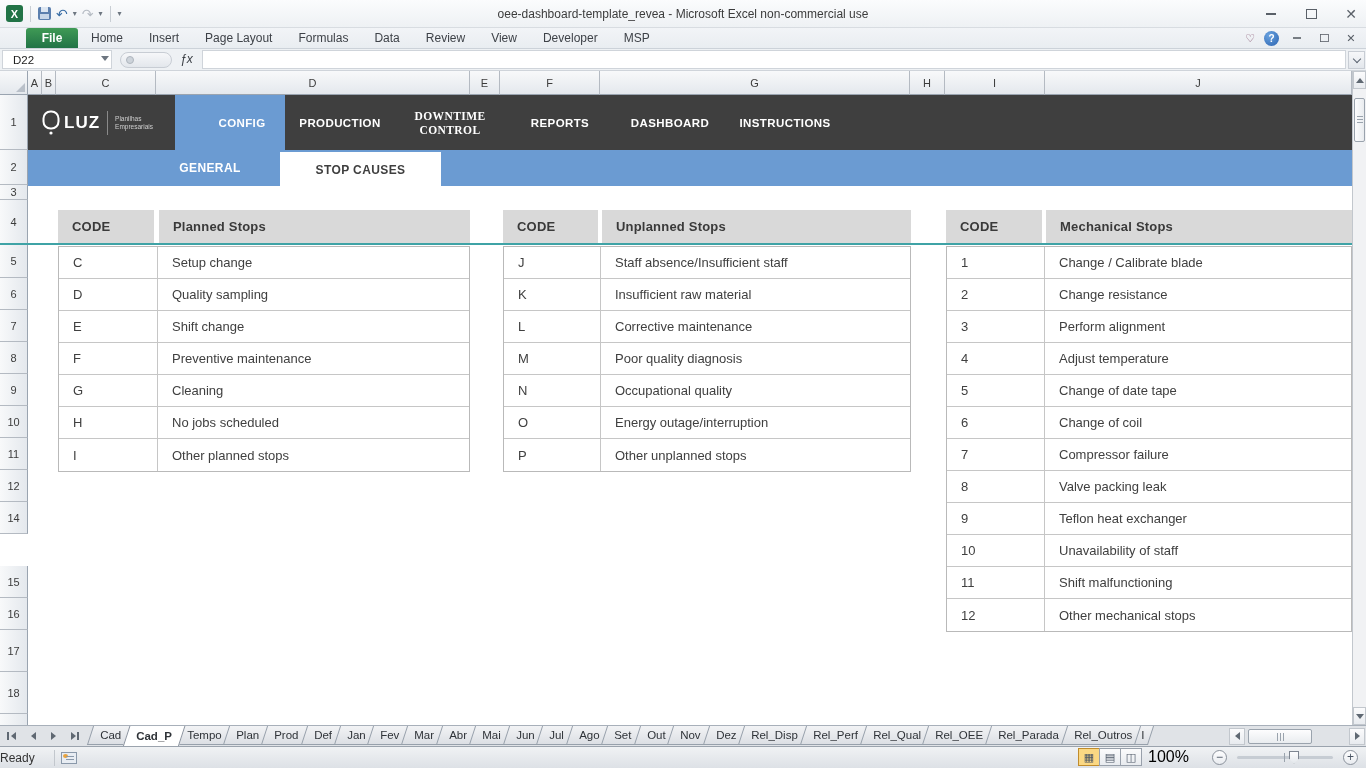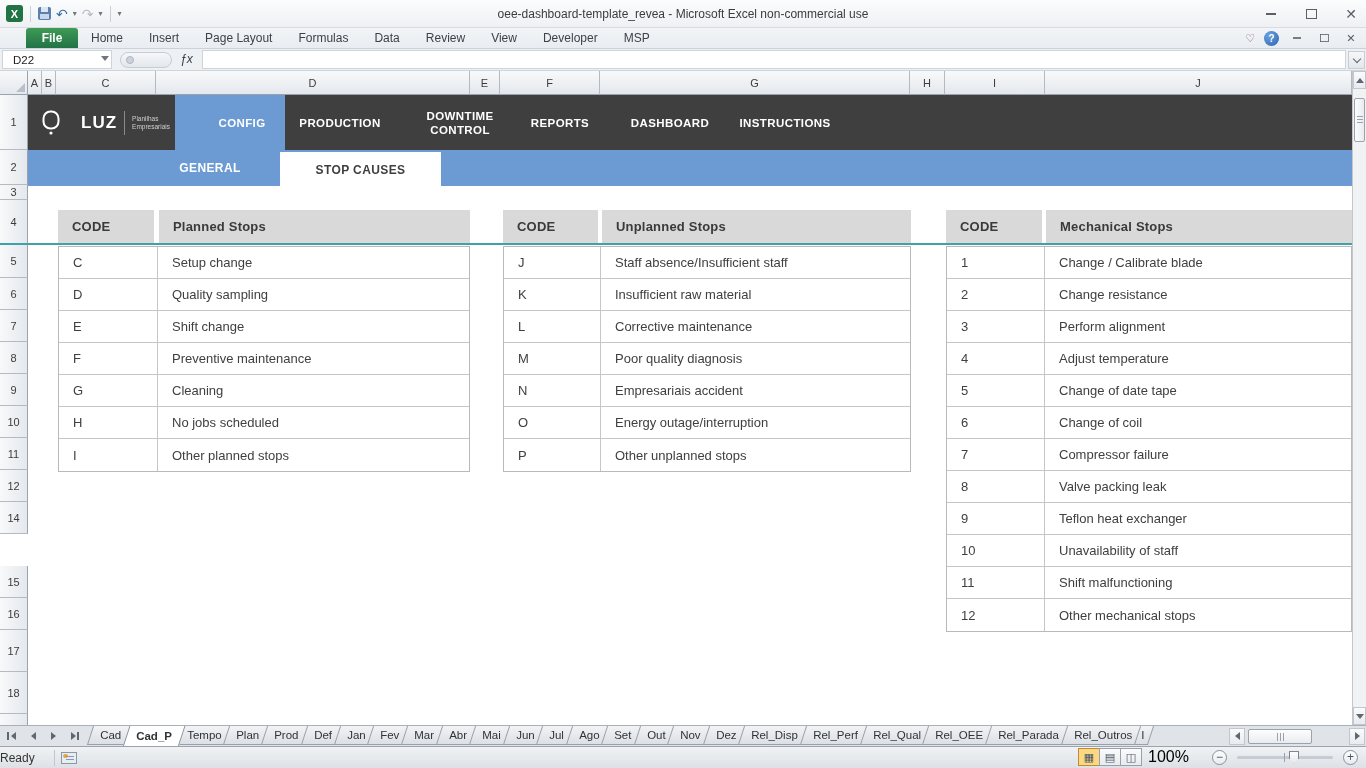--- a/index.html
+++ b/index.html
@@ -51,21 +51,21 @@
   .corner{left:0;top:71px;width:28px;height:24px;background:linear-gradient(#f8f9fa,#e4e8ed);border-right:1px solid #9aa4b0;border-bottom:1px solid #9aa4b0;}
   .corner::after{content:"";position:absolute;right:2px;bottom:2px;width:0;height:0;border-left:9px solid transparent;border-bottom:9px solid #b9c0c9;}
   .colhdr{top:71px;height:24px;background:linear-gradient(#f8f9fa,#e4e8ed);border-right:1px solid #b4bac2;border-bottom:1px solid #9aa4b0;font-size:11px;color:#3c3c3c;display:flex;align-items:center;justify-content:center;position:absolute;}
   .rowhdr{left:0;width:28px;background:linear-gradient(90deg,#f8f9fa,#e4e8ed);border-right:1px solid #9aa4b0;border-bottom:1px solid #b4bac2;font-size:11px;color:#3c3c3c;display:flex;align-items:center;justify-content:center;position:absolute;}
   .rowhdr-fill{left:0;top:714px;width:28px;height:11px;background:linear-gradient(90deg,#f8f9fa,#e4e8ed);border-right:1px solid #9aa4b0;}
   .sheet-bg{left:28px;top:95px;width:1324px;height:630px;background:#fff;}
 
   
   .navdark{left:28px;top:95px;width:1324px;height:55px;background:#3f3f3f;}
   .logo{left:28px;top:95px;width:147px;height:55px;background:#3f3f3f;display:flex;align-items:center;padding-left:13px;z-index:3;}
-  .logo-text{color:#fff;font-size:17px;font-weight:bold;letter-spacing:1px;margin-left:20px;}
+  .logo-text{color:#fff;font-size:17px;font-weight:bold;letter-spacing:1px;margin-left:3px;}
   .logo-div{width:1px;height:24px;background:#8a8a8a;margin:0 7px;}
   .logo-sub{color:#cfcfcf;font-size:6.5px;line-height:8px;}
   .navitem{top:95px;height:55px;position:absolute;display:flex;align-items:center;justify-content:center;text-align:center;color:#fff;font-size:11.5px;font-weight:bold;letter-spacing:.4px;line-height:14px;z-index:2;}
   .navitem.active{background:#6b9bd2;}
   .subnav-strip{left:28px;top:150px;width:1324px;height:36px;background:#6b9bd2;z-index:1;}
   .subnav-item{top:150px;height:36px;position:absolute;display:flex;align-items:center;justify-content:center;color:#fff;font-size:12px;font-weight:bold;letter-spacing:.4px;z-index:2;}
   .subnav-item.active{background:#fff;color:#3f3f3f;top:152px;height:36px;z-index:3;}
 
   
   .thead-cell{top:210px;height:33px;position:absolute;background:#d9d9d9;display:flex;align-items:center;padding-left:14px;font-weight:bold;font-size:13px;color:#3a3a3a;letter-spacing:.2px;}
@@ -367,21 +367,21 @@
     <div class="rowhdr" style="top: 566px; height: 32px;">15</div>
     <div class="rowhdr" style="top: 598px; height: 32px;">16</div>
     <div class="rowhdr" style="top: 630px; height: 42px;">17</div>
     <div class="rowhdr" style="top: 672px; height: 42px;">18</div>
     <div class="navitem active" style="left: 175px; width: 110px; padding-left: 24px;">
       <span>CONFIG</span>
     </div>
     <div class="navitem" style="left: 285px; width: 110px;">
       <span>PRODUCTION</span>
     </div>
-    <div class="navitem" style="left: 405px; width: 110px;">
+    <div class="navitem" style="left: 395px; width: 110px; font-family: Liberation Serif, serif;">
       <span>DOWNTIME CONTROL</span>
     </div>
     <div class="navitem" style="left: 505px; width: 110px;">
       <span>REPORTS</span>
     </div>
     <div class="navitem" style="left: 615px; width: 110px;">
       <span>DASHBOARD</span>
     </div>
     <div class="navitem" style="left: 725px; width: 120px;">
       <span>INSTRUCTIONS</span>
@@ -432,21 +432,21 @@
       <div class="trow">
         <div class="tcell code" style="width: 97px;">L</div>
         <div class="tcell desc">Corrective maintenance</div>
       </div>
       <div class="trow">
         <div class="tcell code" style="width: 97px;">M</div>
         <div class="tcell desc">Poor quality diagnosis</div>
       </div>
       <div class="trow">
         <div class="tcell code" style="width: 97px;">N</div>
-        <div class="tcell desc">Empresariais accident</div>
+        <div class="tcell desc">Occupational quality</div>
       </div>
       <div class="trow">
         <div class="tcell code" style="width: 97px;">O</div>
         <div class="tcell desc">Energy outage/interruption</div>
       </div>
       <div class="trow">
         <div class="tcell code" style="width: 97px;">P</div>
         <div class="tcell desc">Other unplanned stops</div>
       </div>
     </div>

